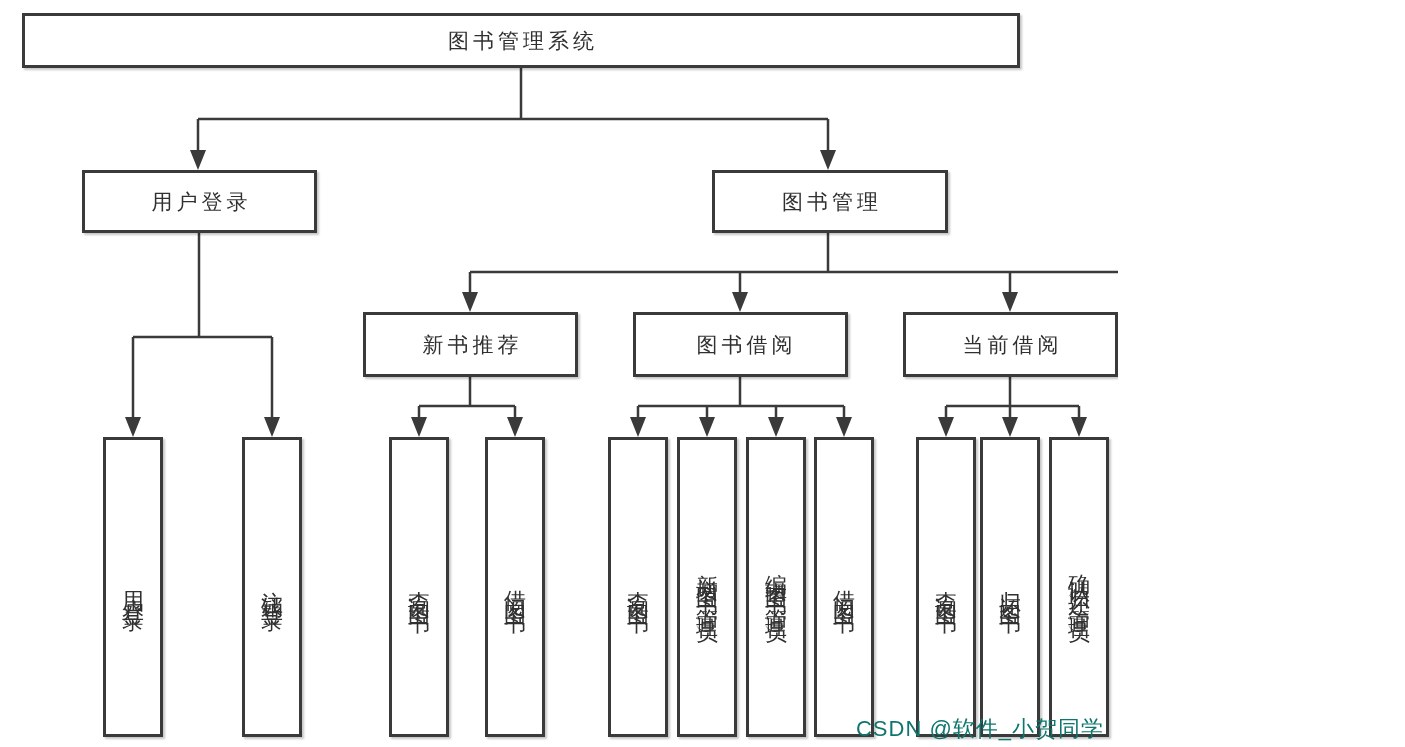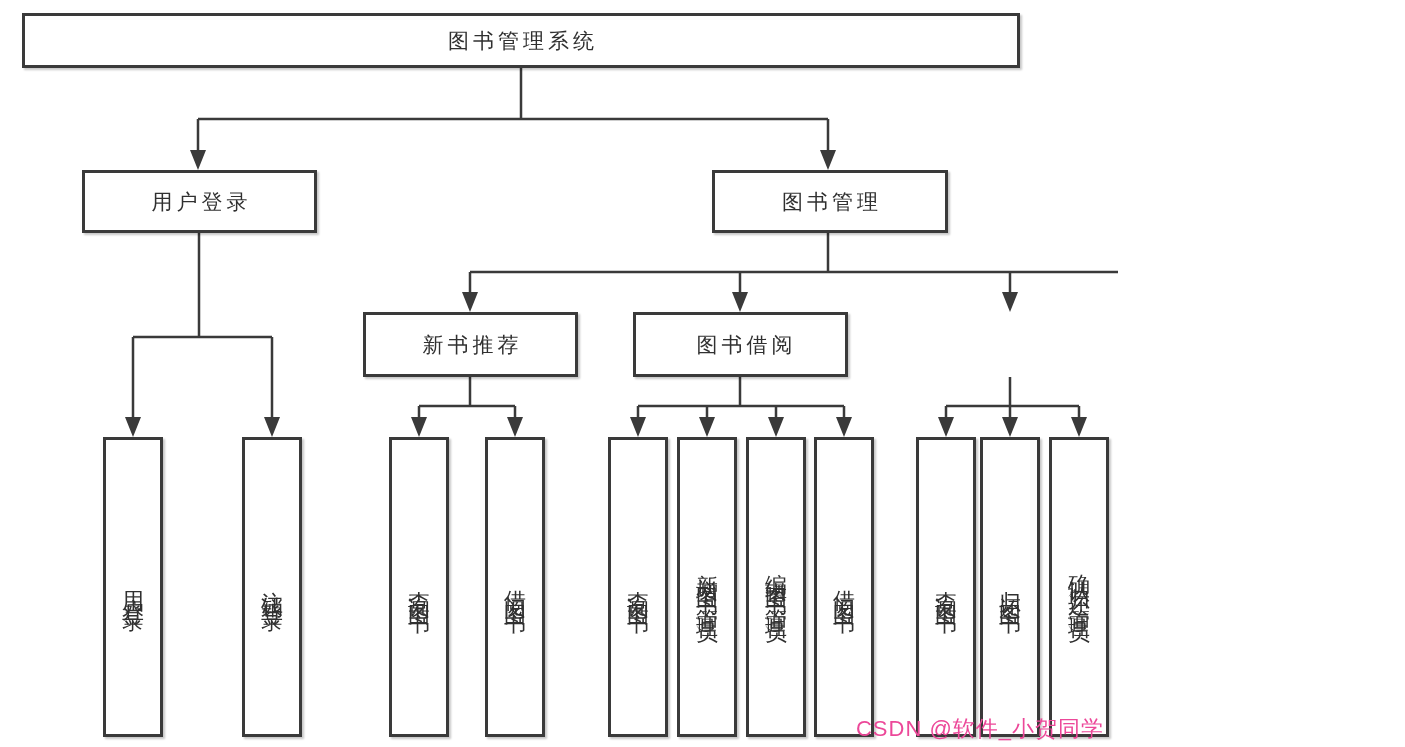--- a/index.html
+++ b/index.html
@@ -40,21 +40,21 @@
     font-size: 22px;
     letter-spacing: 7px;
     line-height: 1;
     color: #303030;
   }
   .watermark {
     position: absolute;
     right: 14px;
     bottom: 3px;
     font-size: 22px;
-    color: #ec4899;
+    color: #0f766e;
     letter-spacing: 1px;
     z-index: 3;
     white-space: nowrap;
   }
 </style>
 </head>
 <body>
 
 <div id="canvas">
 
@@ -75,20 +75,21 @@
              M1218 417 L1234 417 L1226 437 Z M1334 417 L1350 417 L1342 437 Z" fill="#3a3a3a" stroke="none"></path>
   </svg>
 
   <div class="box h-box" style="left:22px; top:13px; width:998px; height:55px;">图书管理系统</div>
 
   <div class="box h-box" style="left:82px; top:170px; width:235px; height:63px;">用户登录</div>
   <div class="box h-box" style="left:712px; top:170px; width:236px; height:63px;">图书管理</div>
 
   <div class="box h-box" style="left:363px; top:312px; width:215px; height:65px;text-align:center;">新书推荐</div>
   <div class="box h-box" style="left:633px; top:312px; width:215px; height:65px;padding-left:8px;">图书借阅</div>
+  <div class="box h-box" style="left:903px; top:312px; width:215px; height:65px;">当前借阅</div>
 
   <div class="box v-box" style="left:103px; top:437px; width:60px; height:300px;">
     <span class="v-label">用户登录</span>
   </div>
   <div class="box v-box" style="left:242px; top:437px; width:60px; height:300px;">
     <span class="v-label">注销登录</span>
   </div>
 
   <div class="box v-box" style="left:389px; top:437px; width:60px; height:300px;">
     <span class="v-label">查询图书</span>

